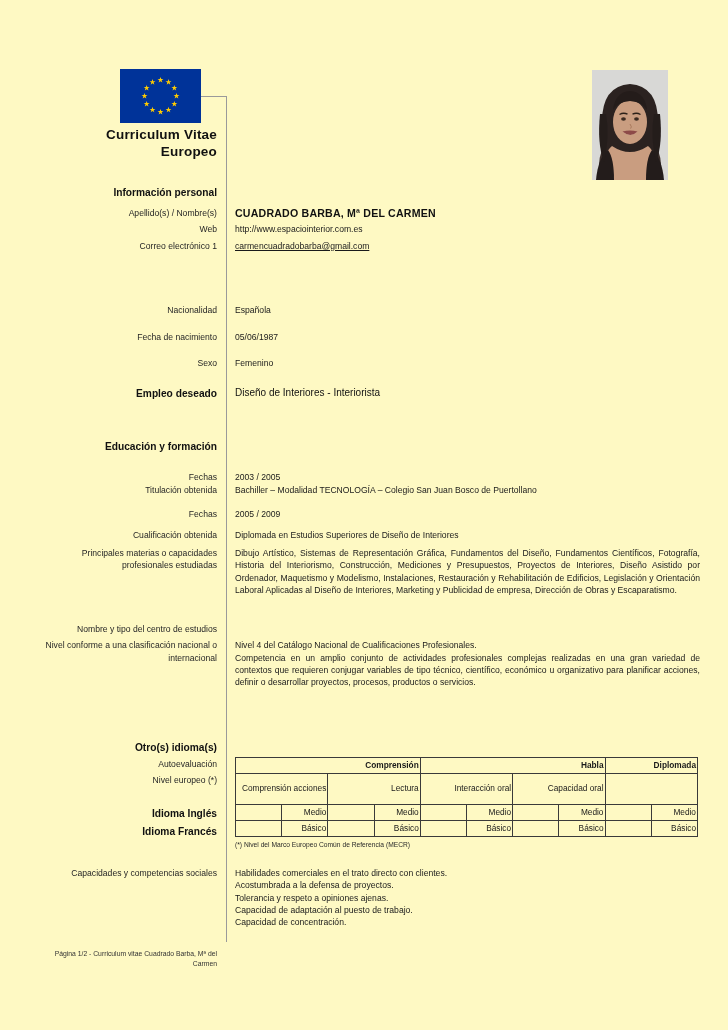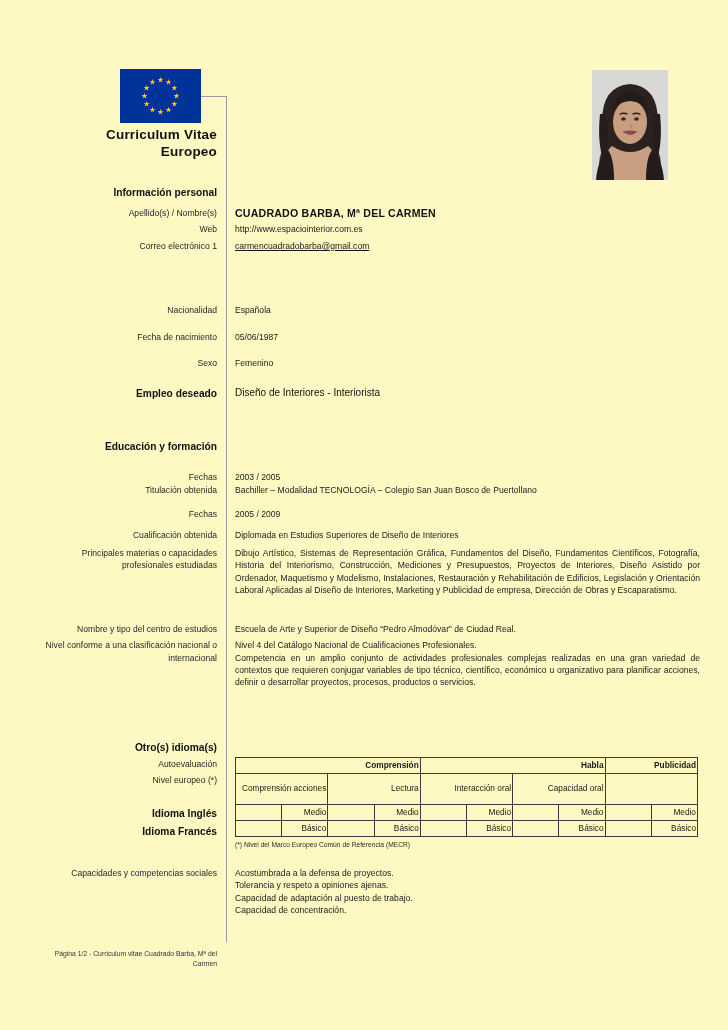--- a/index.html
+++ b/index.html
@@ -376,21 +376,20 @@
 
     <div class="row">
       <div class="lbl">Principales materias o capacidades profesionales estudiadas</div>
       <div class="val just">Dibujo Artístico, Sistemas de Representación Gráfica, Fundamentos del Diseño, Fundamentos Científicos, Fotografía, Historia del Interiorismo, Construcción, Mediciones y Presupuestos, Proyectos de Interiores, Diseño Asistido por Ordenador, Maquetismo y Modelismo, Instalaciones, Restauración y Rehabilitación de Edificios, Legislación y Orientación Laboral Aplicadas al Diseño de Interiores, Marketing y Publicidad de empresa, Dirección de Obras y Escaparatismo.</div>
     </div>
 
     <div class="sp26"></div>
 
     <div class="row">
       <div class="lbl">Nombre y tipo del centro de estudios</div>
-      <div class="val">Escuela de Arte y Superior de Diseño “Pedro Almodóvar” de Ciudad Real.</div>
     </div>
     <div class="sp4"></div>
 
     <div class="row">
       <div class="lbl">Nivel conforme a una clasificación nacional o internacional</div>
       <div class="val">
         <div>Nivel 4 del Catálogo Nacional de Cualificaciones Profesionales.</div>
         <div class="just">Competencia en un amplio conjunto de actividades profesionales complejas realizadas en una gran variedad de contextos que requieren conjugar variables de tipo técnico, científico, económico u organizativo para planificar acciones, definir o desarrollar proyectos, procesos, productos o servicios.</div>
       </div>
     </div>
@@ -411,21 +410,21 @@
         <div class="bold-lbl">Idioma Inglés</div>
         <div style="height:5px;"></div>
         <div class="bold-lbl">Idioma Francés</div>
       </div>
       <div class="val">
         <table class="langs">
           <tbody>
             <tr>
               <td class="hgroup" colspan="4">Comprensión</td>
               <td class="hgroup" colspan="4">Habla</td>
-              <td class="hgroup" colspan="2">Publicidad</td>
+              <td class="hgroup" colspan="2">Diplomada</td>
             </tr>
             <tr>
               <td class="hsub" colspan="2">Comprensión acciones</td>
               <td class="hsub" colspan="2">Lectura</td>
               <td class="hsub" colspan="2">Interacción oral</td>
               <td class="hsub" colspan="2">Capacidad oral</td>
               <td class="hsub" colspan="2"></td>
             </tr>
             <tr>
               <td class="codecell"></td>
@@ -455,20 +454,21 @@
         </table>
         <div class="mecr">(*) Nivel del Marco Europeo Común de Referencia (MECR)</div>
       </div>
     </div>
 
     <div class="sp18"></div>
 
     <div class="row">
       <div class="lbl">Capacidades y competencias sociales</div>
       <div class="val">
+        <div>Habilidades comerciales en el trato directo con clientes.</div>
         <div>Acostumbrada a la defensa de proyectos.</div>
         <div>Tolerancia y respeto a opiniones ajenas.</div>
         <div>Capacidad de adaptación al puesto de trabajo.</div>
         <div>Capacidad de concentración.</div>
       </div>
     </div>
 
   </div>
 
   <div class="footer">Página 1/2 - Curriculum vitae Cuadrado Barba, Mª del Carmen</div>

